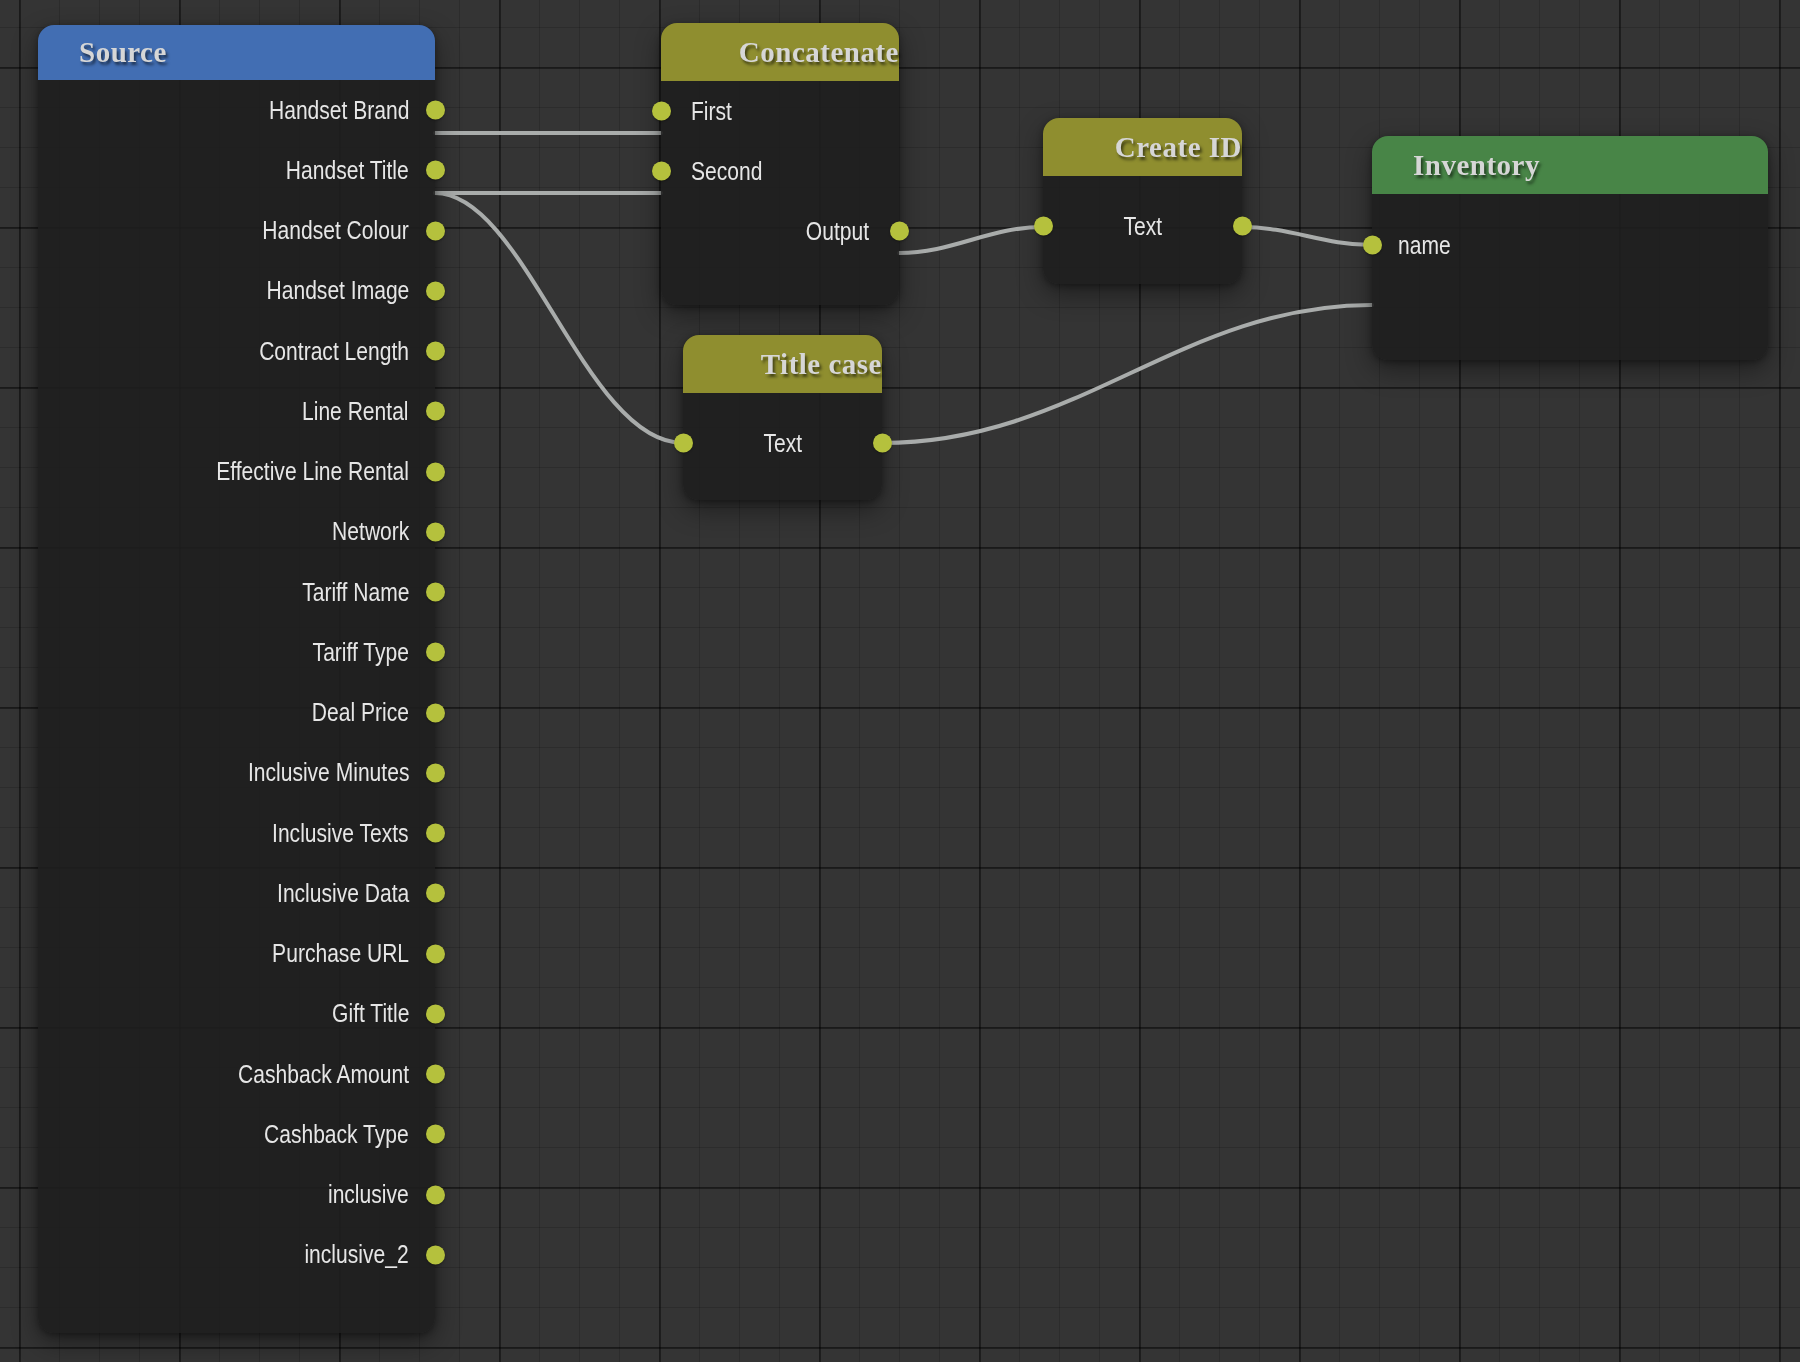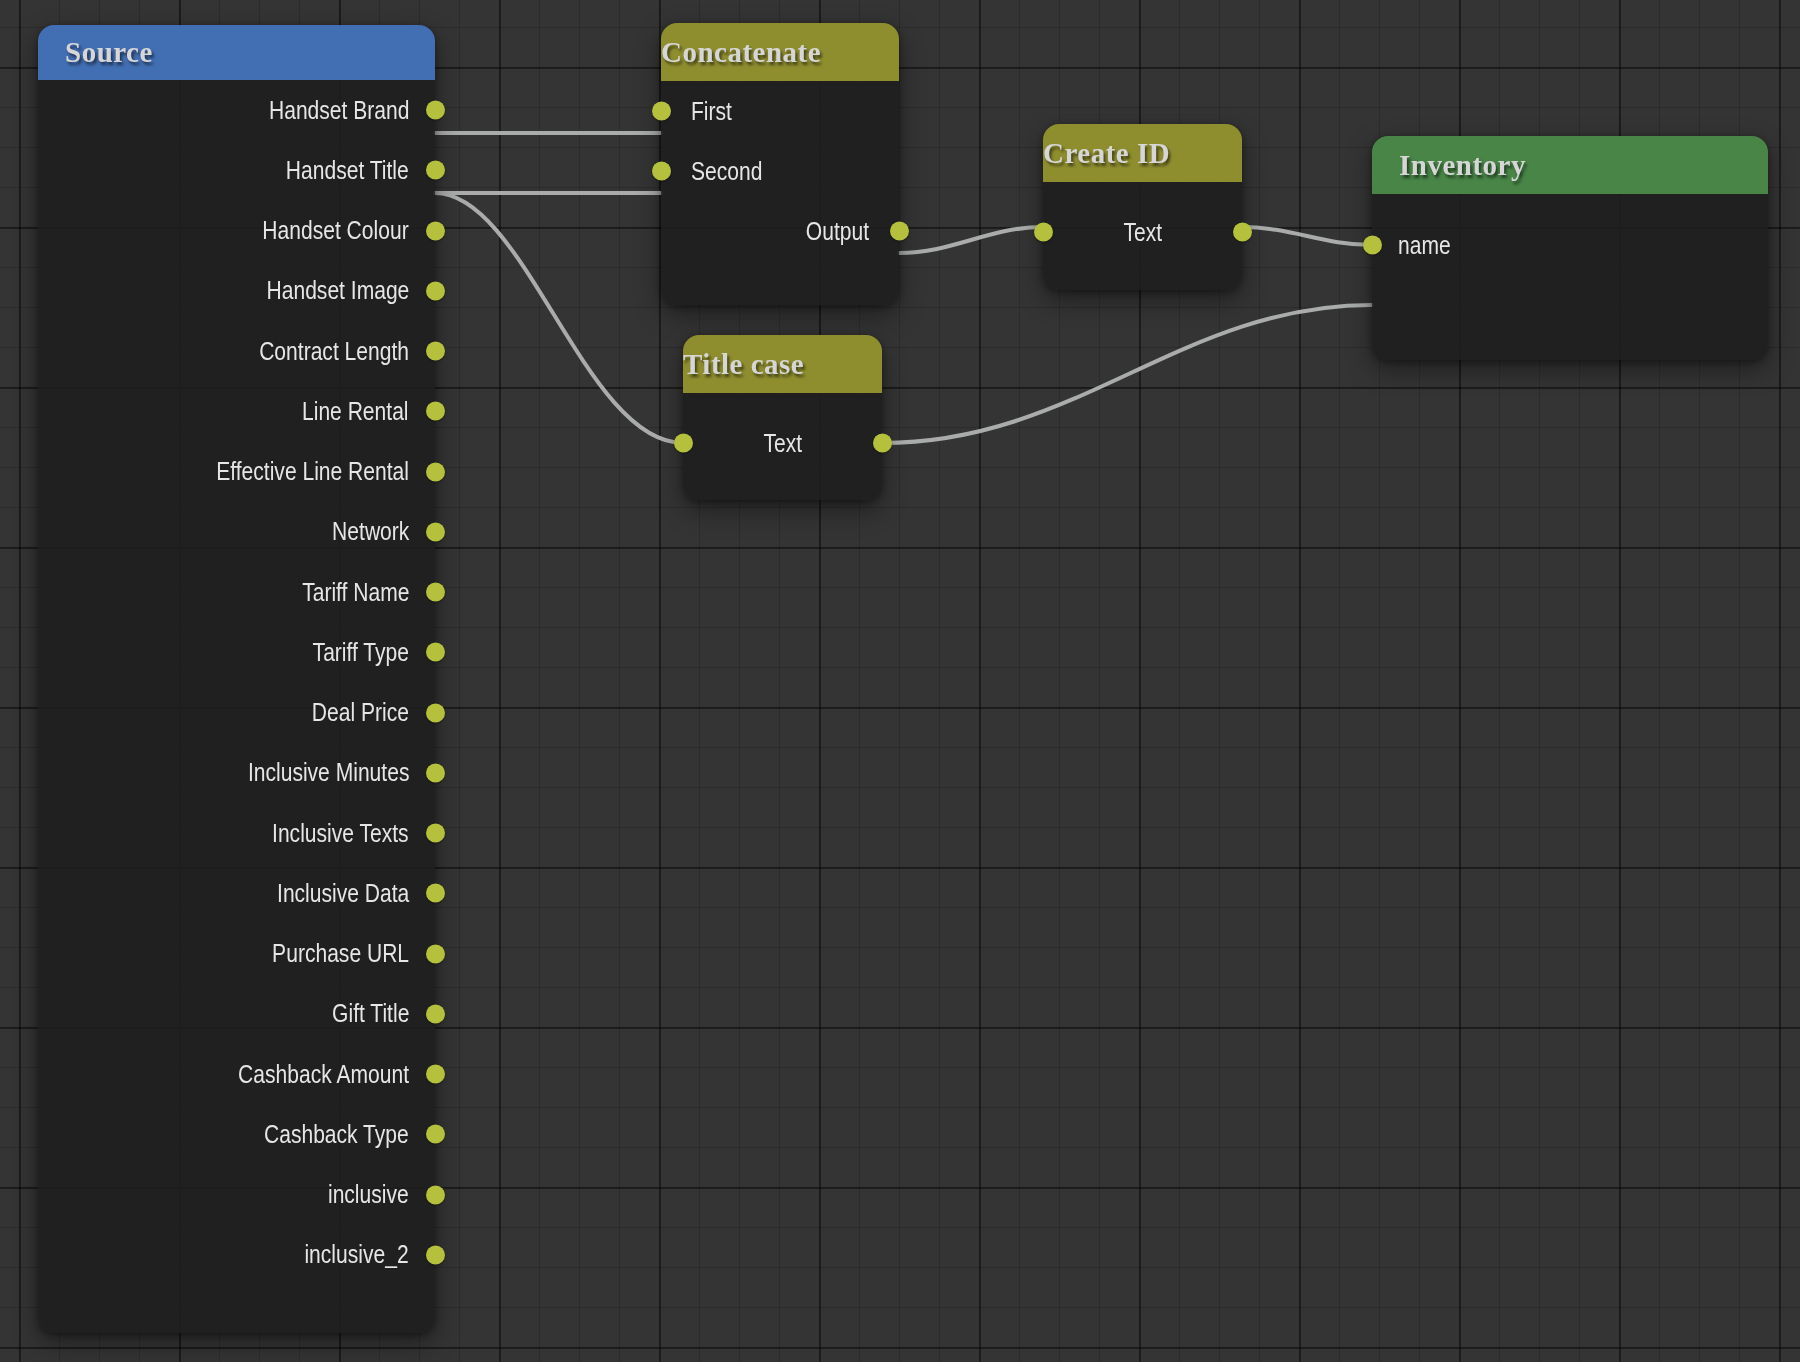--- a/index.html
+++ b/index.html
@@ -33,22 +33,22 @@
   .header.h-blue{background:rgba(69,115,188,0.95);}
   .header.h-olive{background:rgba(150,149,48,0.95);}
   .header.h-green{background:rgba(75,139,74,0.95);}
   .title{
     font-family:"Liberation Serif", serif;
     font-weight:700;font-size:29px;color:#d6d6d6;
     text-shadow:2px 3px 3px rgba(0,0,0,.55);
     letter-spacing:.5px;
     white-space:nowrap;
   }
-  .header.left-title{padding-left:27px;}
-  .header.center-title{justify-content:flex-start;}
+  .header.left-title{padding-left:41px;}
+  .header.center-title{justify-content:flex-end;}
 
   .rows{position:relative;}
   .row{position:relative;display:flex;align-items:center;height:60px;}
   .src .row{height:60.25px;}
   .row.r-out{justify-content:flex-end;padding-right:26px;}
   .row.r-in{justify-content:flex-start;padding-left:30px;}
   .row.r-in-narrow{justify-content:flex-start;padding-left:26px;}
   .row.r-center{justify-content:center;}
 
   .lbl{
@@ -72,21 +72,21 @@
   .port.p-left{left:-9.5px;}
 
   
   #n-source{left:38px;top:25px;width:397px;height:1308px;}
   #n-source .header{height:55px;}
   #n-source .rows{}
   #n-concatenate{left:661px;top:23px;width:238px;height:282px;}
   #n-concatenate .rows{}
   #n-titlecase{left:683px;top:335px;width:199px;height:165px;}
   #n-titlecase .rows{padding-top:20px;}
-  #n-createid{left:1043px;top:124px;width:199px;height:166px;}
+  #n-createid{left:1043px;top:118px;width:199px;height:166px;}
   #n-createid .rows{padding-top:20px;}
   #n-inventory{left:1372px;top:136px;width:396px;height:224px;}
   #n-inventory .rows{padding-top:21px;}
 </style>
 </head>
 <body>
 
 <div class="canvas">
 
   <svg class="wires" width="1800" height="1362" viewBox="0 0 1800 1362">

